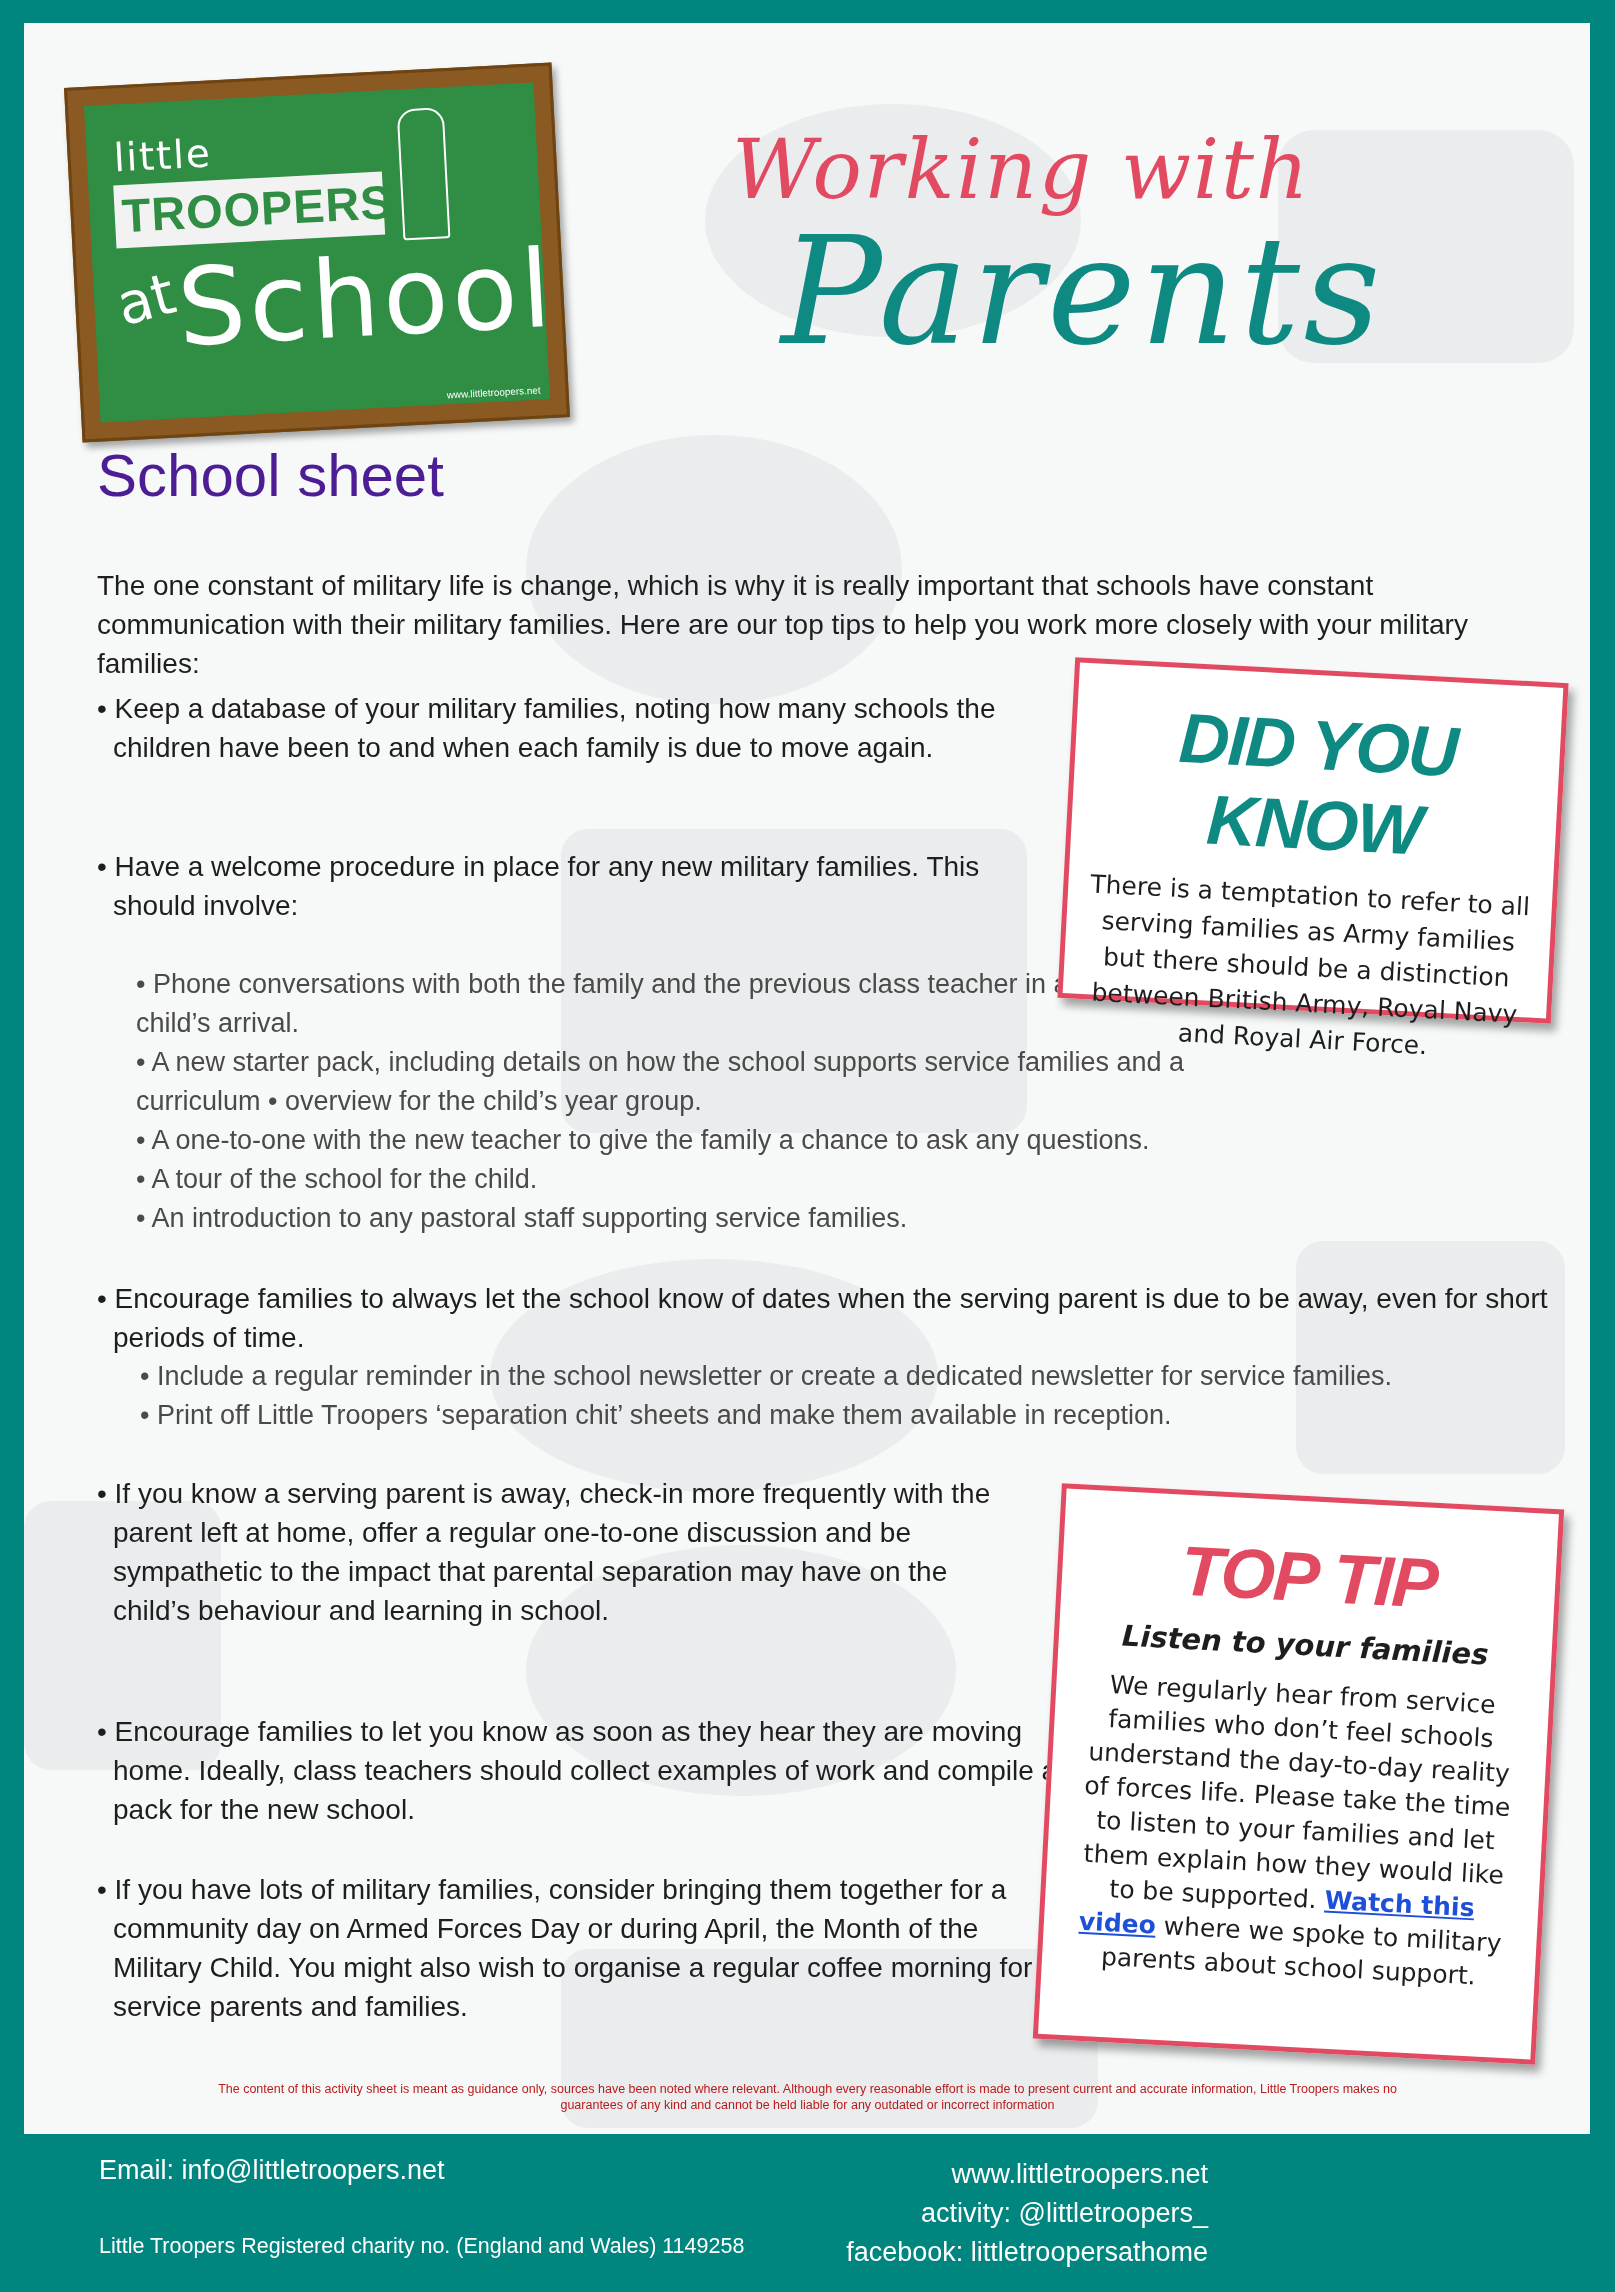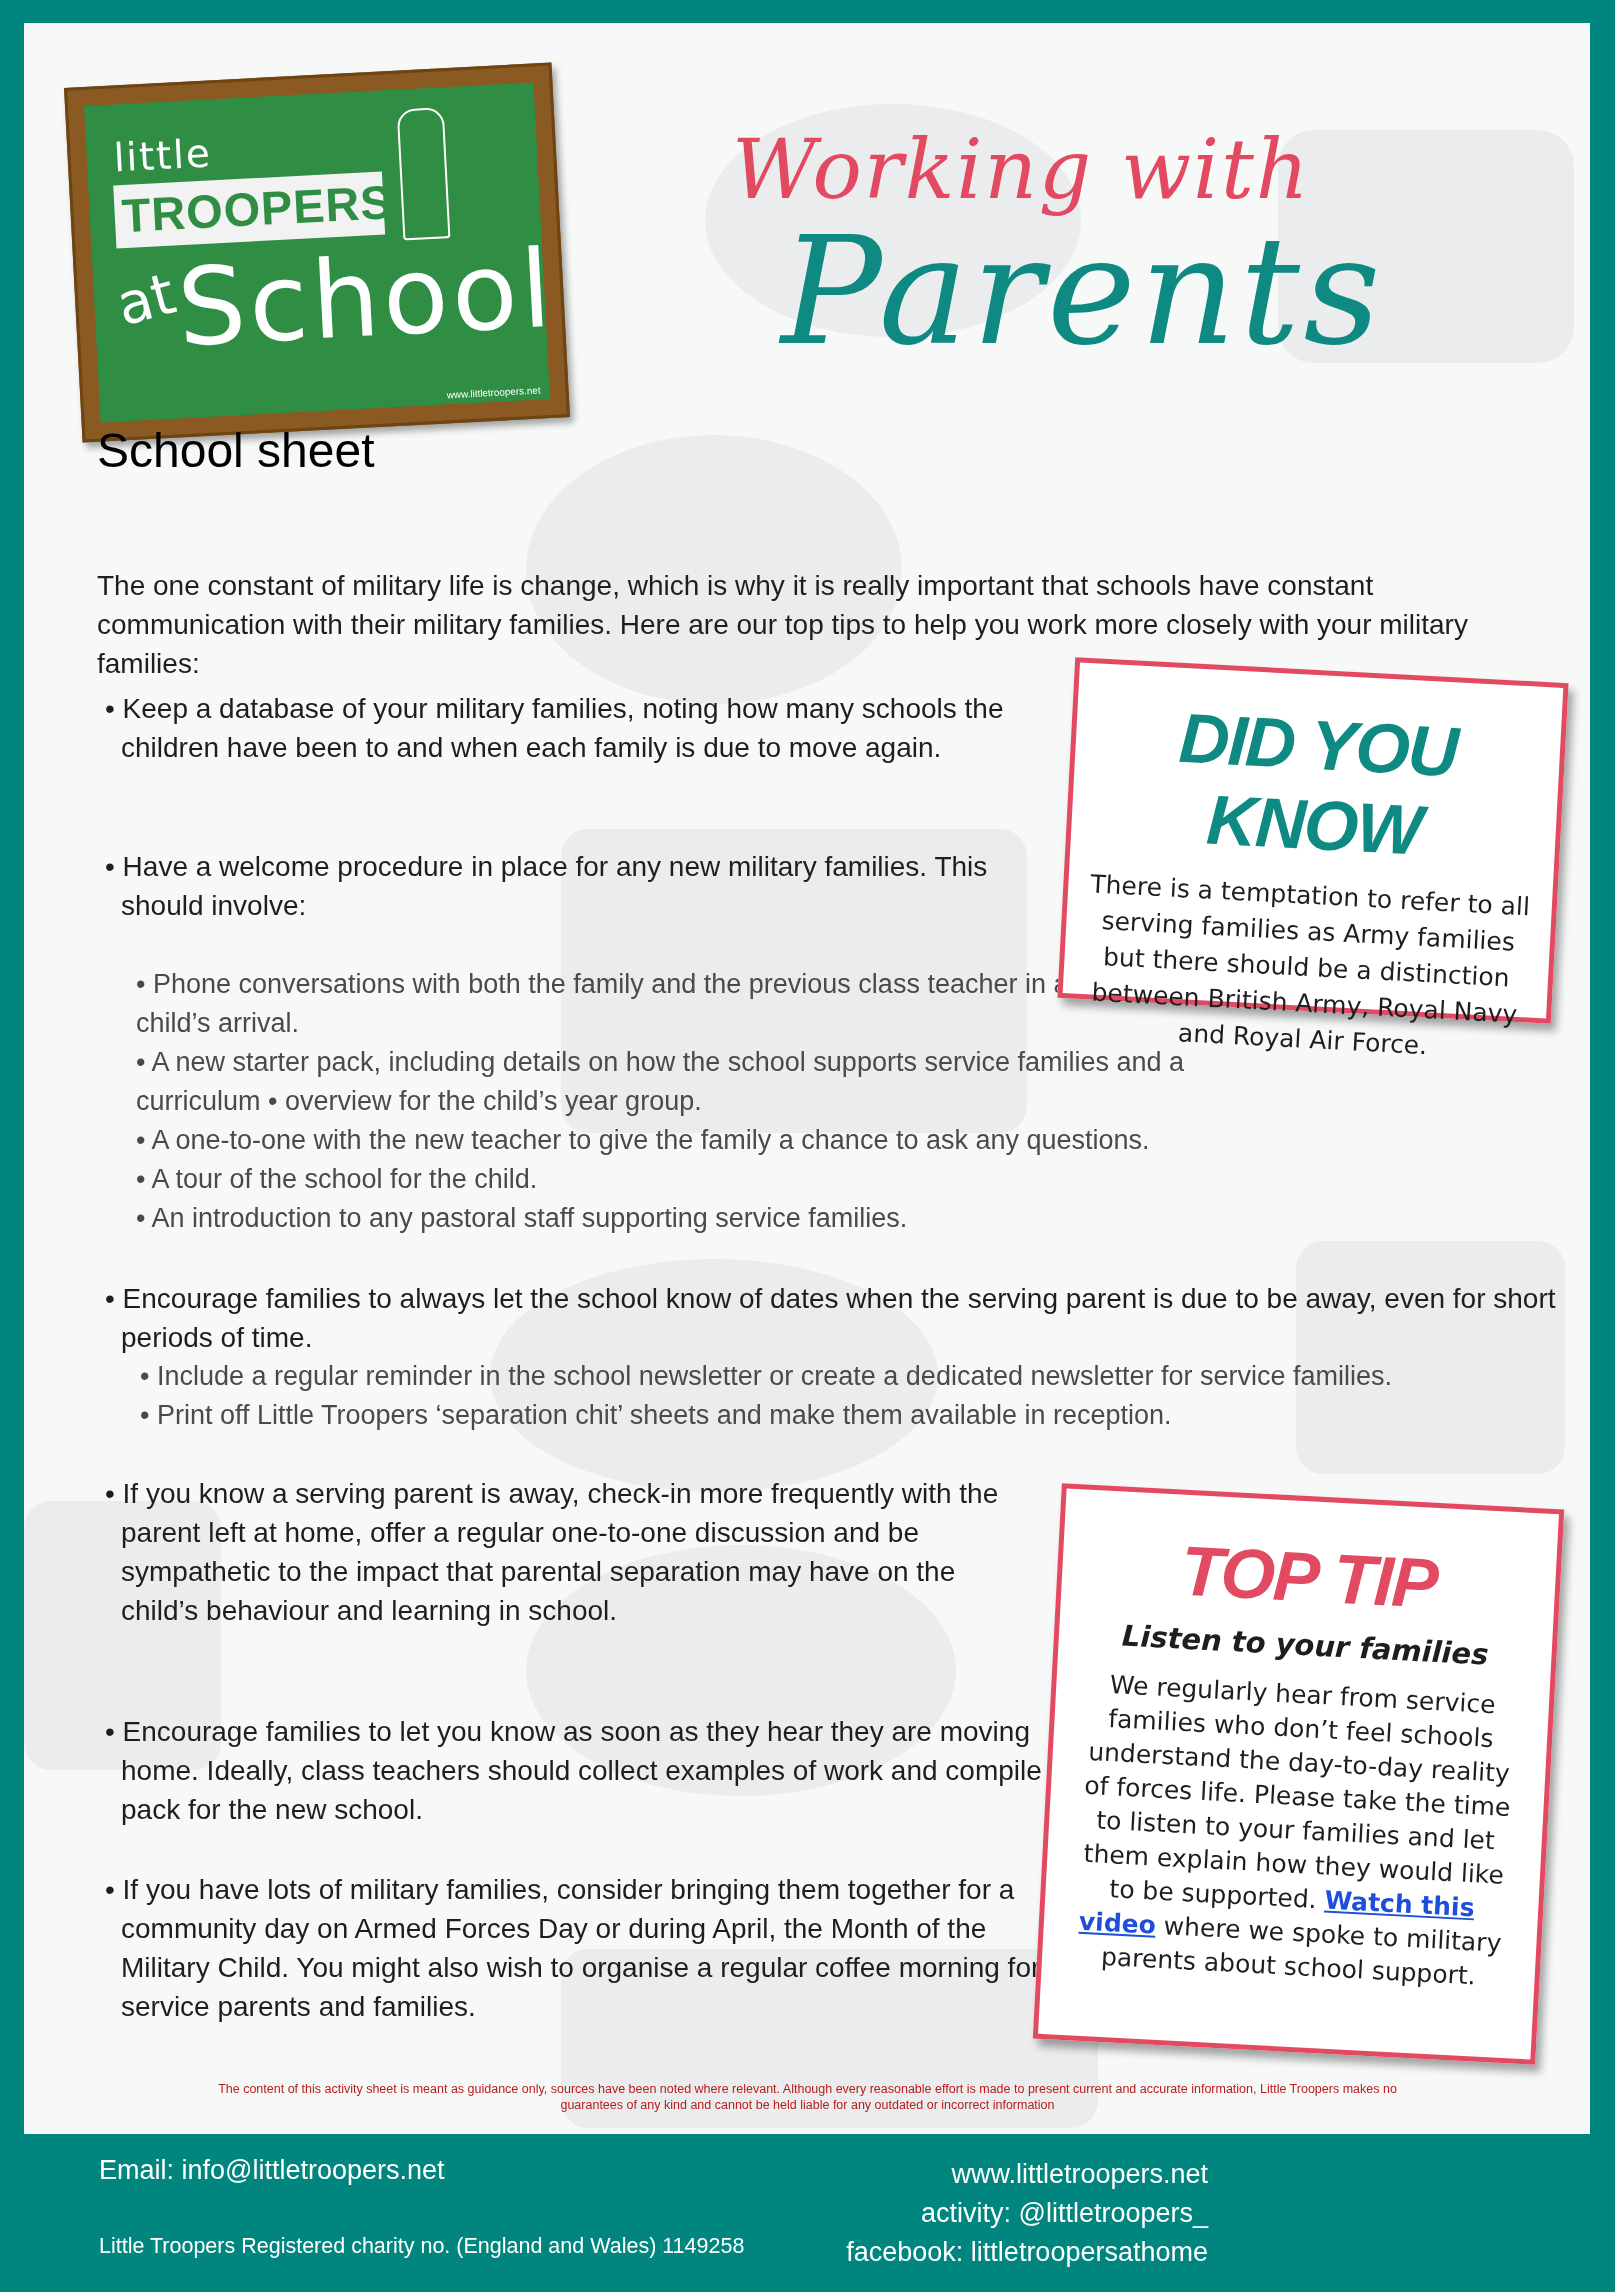--- a/index.html
+++ b/index.html
@@ -56,39 +56,39 @@
 
   .title-working {
     position: absolute; left: 708px; top: 99px; color: #e24a62; font-size: 82px;
     font-family: "DejaVu Serif", serif; font-style: italic; letter-spacing: 1.8px;
   }
   .title-parents {
     position: absolute; left: 757px; top: 193px; color: #0e8a83; font-size: 150px;
     font-family: "DejaVu Serif", serif; font-style: italic; letter-spacing: 3.6px; line-height: 1;
   }
   .section-title {
-    position: absolute; left: 73px; top: 400px; color: #000000; font-size: 48px;
+    position: absolute; left: 73px; top: 418px; color: #4c1d95; font-size: 60px;
     font-family: "Liberation Sans", sans-serif;
   }
   .text {
     position: absolute; color: #1e1e1e; font-size: 28px; line-height: 39px;
     font-family: "Liberation Sans", sans-serif;
   }
   .text.sub { color: #4a4a4a; font-size: 27px; }
   .intro { left: 73px; top: 509px; width: 1469px; margin-top: 34px; }
 
   .b1 { left: 73px; top: 666px; width: 931px; }
   .b2 { left: 73px; top: 824px; width: 949px; }
   .b2sub { left: 112px; top: 942px; width: 1164px; }
   .b3 { left: 73px; top: 1256px; width: 1451px; }
   .b3sub { left: 116px; top: 1334px; width: 1433px; }
   .b4 { left: 73px; top: 1451px; width: 913px; }
   .b5 { left: 73px; top: 1689px; width: 949px; }
   .b6 { left: 73px; top: 1847px; width: 931px; }
-  .indent { padding-left: 16px; text-indent: -16px; margin-left: 8px; }
+  .indent { padding-left: 16px; text-indent: -16px; }
 
   .callout {
     position: absolute; background: #fff; border: 5.4px solid #e24a62;
     box-shadow: 5.4px 7.2px 9px rgba(0,0,0,.35); text-align: center;
     font-family: "DejaVu Sans", sans-serif;
   }
   .dyk { left: 1042px; top: 647px; width: 484px; height: 331px; transform: rotate(3deg); }
   .dyk .head {
     margin-top: 30px; color: #0e8a83; font-size: 70px; font-weight: bold; font-style: italic;
     letter-spacing: -1.8px; font-family: "Liberation Sans", sans-serif;

